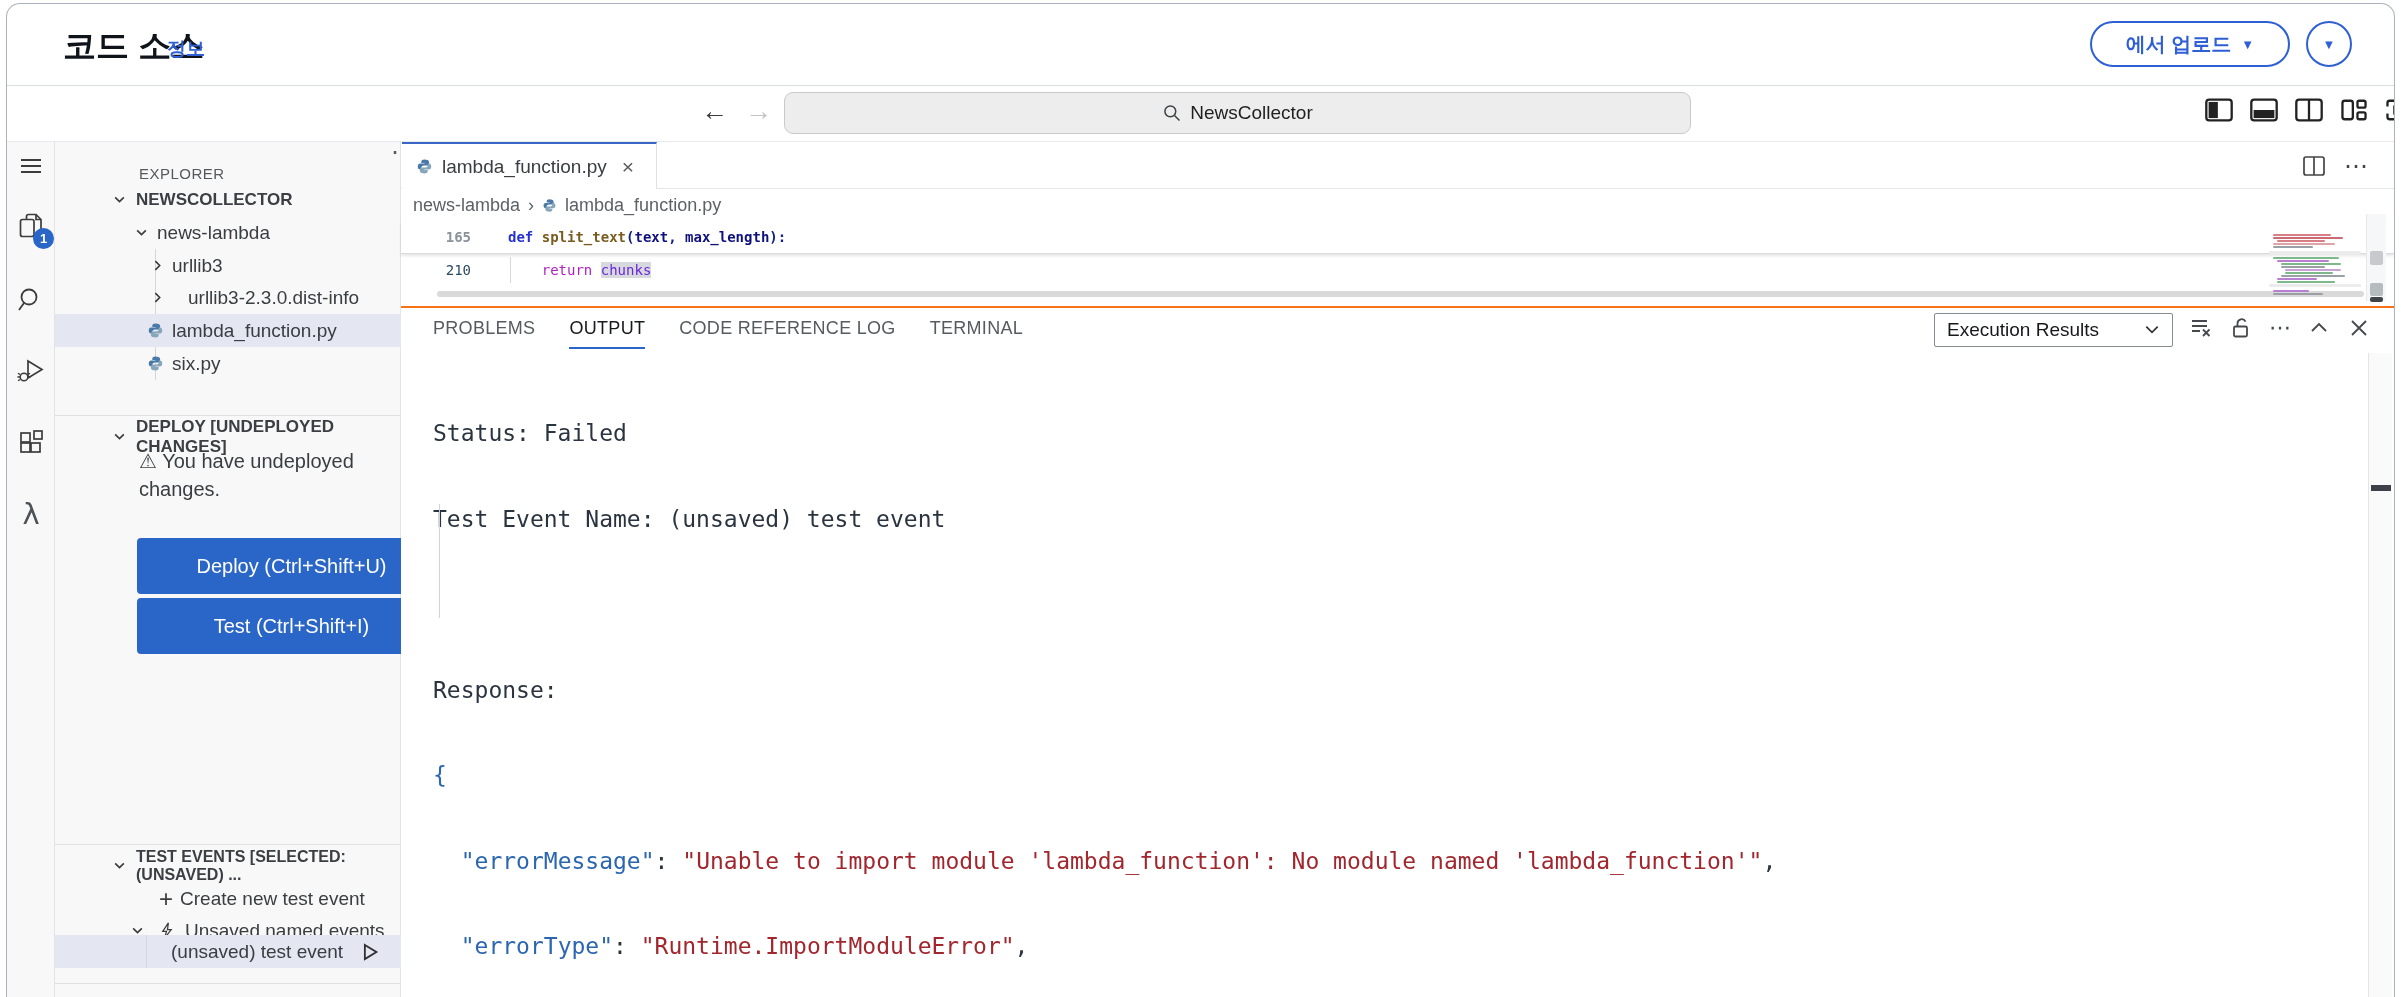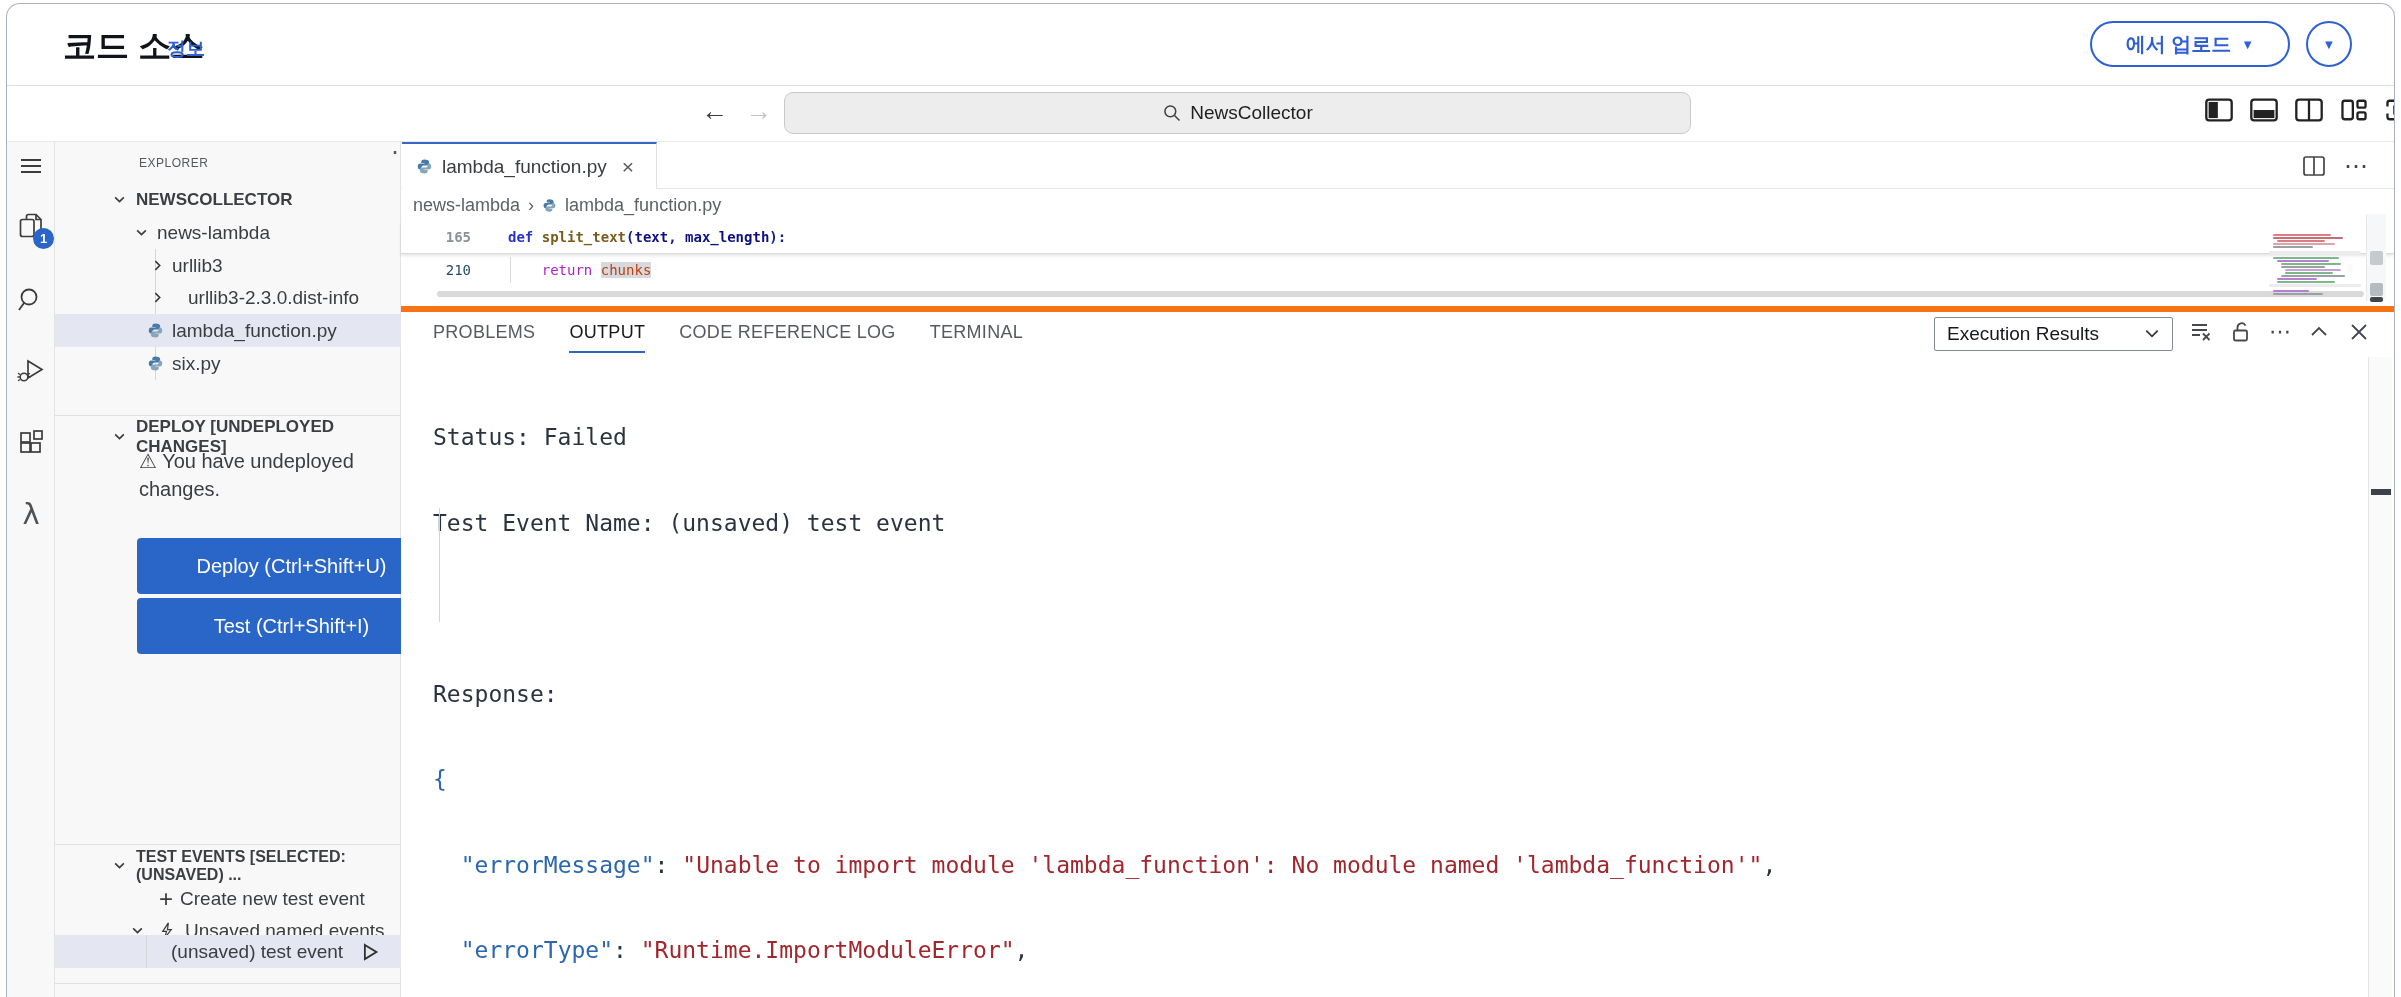--- a/index.html
+++ b/index.html
@@ -32,22 +32,22 @@
   .activitybar { position:absolute; left:0; top:0; width:48px; height:100%; background:#f8f8f8; border-right:1px solid #e3e3e3; }
   .act-item { position:absolute; left:0; width:48px; height:48px; display:flex; align-items:center; justify-content:center; cursor:pointer; }
   .badge { position:absolute; left:26px; top:26px; width:21px; height:21px; background:#2a65c8; border-radius:50%;
            color:#fff; font-size:13px; font-weight:700; display:flex; align-items:center; justify-content:center; }
   .lambda-glyph { font-size:29px; color:#4d5257; font-family:"DejaVu Sans", sans-serif; }
   
   .sidebar { position:absolute; left:48px; top:0; width:346px; height:100%; background:#f8f8f8; border-right:1px solid #e3e3e3; font-size:19px; color:#3a3d41; }
   .sb-row { position:absolute; left:0; width:346px; height:33px; display:flex; align-items:center; cursor:pointer; }
   .sb-row.sel { background:#e4e6f1; }
   .sb-head { font-weight:700; font-size:17px; color:#3b3e42; }
-  .explorer-title { position:absolute; left:84px; top:8px; height:26px; display:flex; align-items:center;
-                    font-size:12px; letter-spacing:.5px; color:#55585c; }
+  .explorer-title { position:absolute; left:84px; top:18px; height:26px; display:flex; align-items:center;
+                    font-size:15px; letter-spacing:.5px; color:#55585c; }
   .more-dots { position:absolute; left:340px; top:1px; font-size:24px; color:#55585c; cursor:pointer; }
   .divider { position:absolute; left:0; width:346px; height:1px; background:#e0e0e0; }
   .indent-guide { position:absolute; width:1px; background:#d6d6d6; }
   .chev { display:inline-flex; }
   .warn-text { position:absolute; left:84px; top:305px; width:250px; font-size:20px; line-height:28px; color:#3a3d41; }
   .blue-btn { position:absolute; left:82px; width:309px; height:56px; background:#2a65c8; border:none; border-radius:4px;
               color:#fff; font-size:20px; display:flex; align-items:center; justify-content:center; cursor:pointer; }
   
   .editor { position:absolute; left:394px; top:0; right:0; height:100%; background:#fff; }
   .tabbar { position:absolute; left:0; top:0; right:0; height:47px; border-bottom:1px solid #e6e6e6; background:#fff; }
@@ -58,30 +58,30 @@
   .tabbar-icons { position:absolute; right:26px; top:10px; display:flex; gap:18px; align-items:center; }
   .breadcrumb { position:absolute; left:12px; top:47px; height:32px; display:flex; align-items:center; gap:8px;
                 font-size:18px; color:#5d6167; }
   .code-area { position:absolute; left:0; top:79px; right:0; height:68px; font-family:"DejaVu Sans Mono", monospace; font-size:14px; }
   .code-row { position:relative; height:32px; line-height:32px; white-space:pre; }
   .code-row.sticky { border-bottom:1px solid #dadada; box-shadow:0 2px 3px rgba(0,0,0,.10); height:33px;font-weight:bold; }
   .ln { position:absolute; left:0; top:0; width:70px; text-align:right; color:#8a929a; }
   .ln.cur { color:#2a4a66; }
   .code-txt { position:absolute; left:107px; top:0; }
   .cd-kw{color:#2430cf} .cd-fn{color:#7a5b1e} .cd-pu{color:#10218c} .cd-pa{color:#0f1080}
-  .cd-ret{color:#b01fc4} .cd-hl{color:#c2410c;background:#d6d9de} .cd-d{color:#24292e}
+  .cd-ret{color:#b01fc4} .cd-hl{color:#6d28d9;background:#d6d9de} .cd-d{color:#24292e}
   .ed-guide { position:absolute; left:115px; top:35px; width:1px; height:26px; background:#d8d8d8; }
   .hscroll { position:absolute; left:36px; top:149px; right:30px; height:6px; background:#d9d9d9; border-radius:3px; }
   
   .minimap { position:absolute; right:28px; top:72px; width:103px; height:86px; overflow:hidden; }
   .mm-line { position:absolute; height:2px; border-radius:1px; }
   .ed-scroll { position:absolute; right:8px; top:72px; width:20px; height:87px; background:#f6f7f8; border-left:1px solid #e8e8e8; }
   .ed-thumb { position:absolute; left:3px; width:13px; border-radius:2px; }
   
-  .panel { position:absolute; left:394px; right:0; top:164px; bottom:0; background:#fff; border-top:6px solid #f97316; }
+  .panel { position:absolute; left:394px; right:0; top:164px; bottom:0; background:#fff; border-top:2px solid #f97316; }
   .panel-tabs { position:absolute; left:32px; top:10px; display:flex; gap:34px; }
   .ptab { font-size:18px; letter-spacing:.3px; color:#565b61; padding-bottom:8px; cursor:pointer; }
   .ptab.active { color:#17191c; border-bottom:2.5px solid #2a65c8; }
   .results-select { position:absolute; left:1533px; top:5px; width:239px; height:34px; border:1px solid #868c93;
                     border-radius:2px; display:flex; align-items:center; justify-content:space-between;
                     padding:0 12px; font-size:19px; color:#16181b; background:#fff; cursor:pointer; }
   .panel-icons { position:absolute; left:1788px; top:8px; display:flex; gap:16px; align-items:center; }
   .panel-icons .txt-ic { font-size:22px; color:#45484d; line-height:24px; cursor:pointer; }
   .output { position:absolute; left:32px; top:54px; right:30px; bottom:0; font-family:"DejaVu Sans Mono", monospace;
             font-size:23px; line-height:28.5px; white-space:pre; overflow:hidden; }

